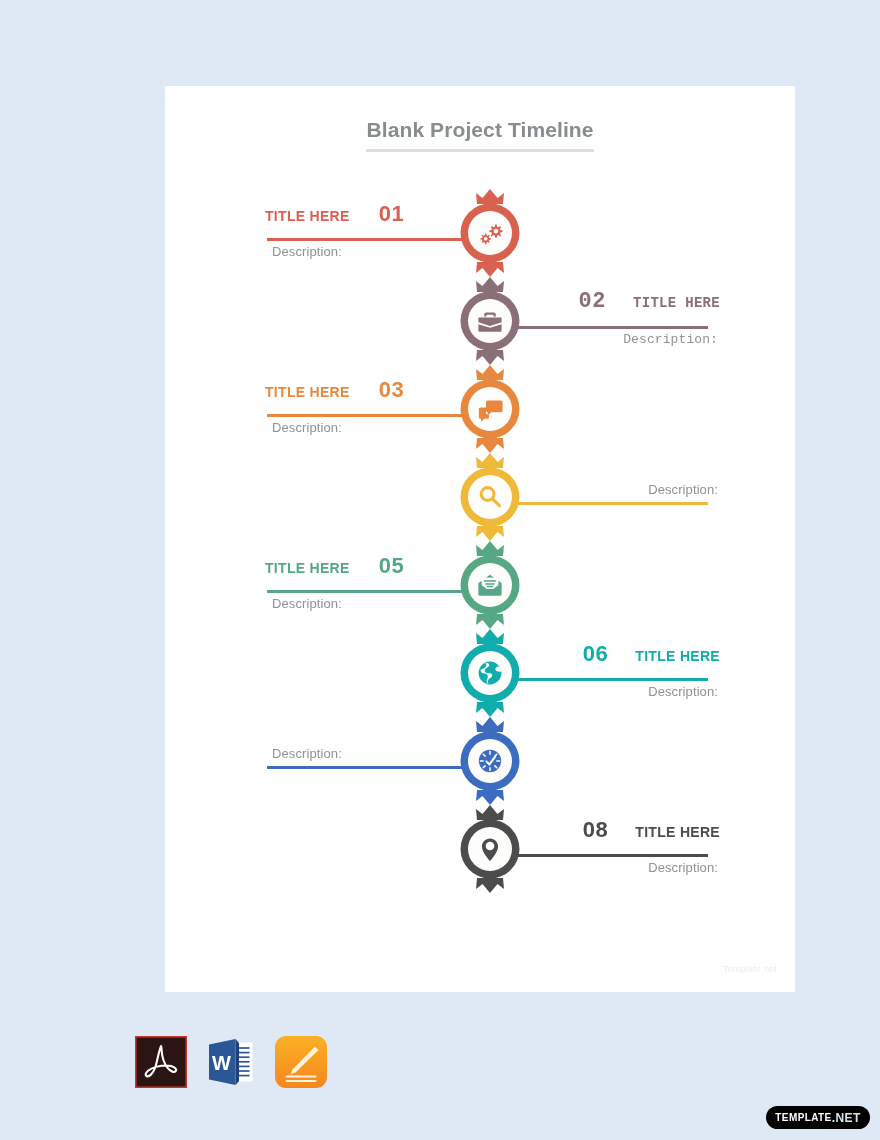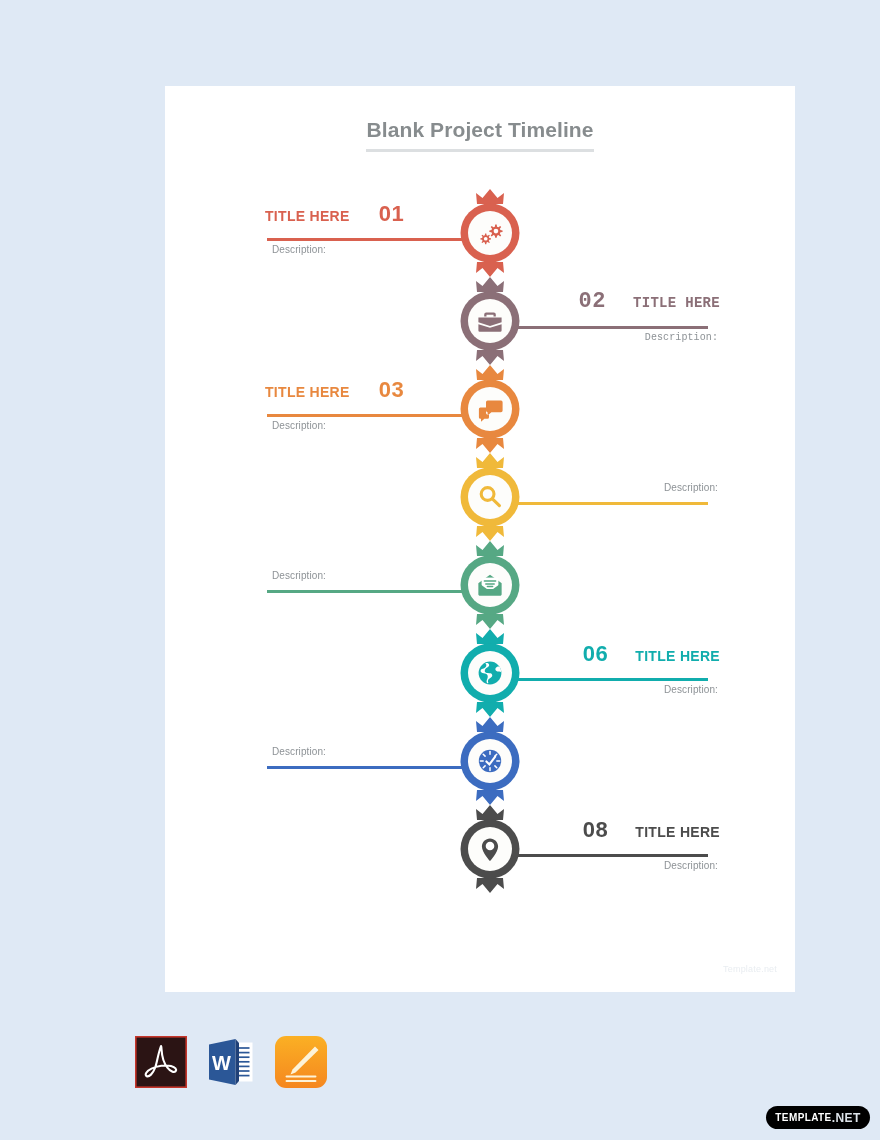--- a/index.html
+++ b/index.html
@@ -106,21 +106,21 @@
     font-weight: bold;
     letter-spacing: 0.3px;
     vertical-align: baseline;
   }
   .tl-row.left  .tl-title { margin-right: 29px; }
   .tl-row.left  .tl-num   { }
   .tl-row.right .tl-num   { margin-right: 27px; }
 
   .tl-desc {
     margin-top: 15px;
-    font-size: 10px;
+    font-size: 13px;
     color: #8d9296;
     letter-spacing: 0.1px;
     white-space: nowrap;
   }
   .tl-row.left  .tl-desc { margin-left: 7px; }
   .tl-row.right .tl-desc { margin-right: 2px; }
 
   
   #doc-watermark {
     position: absolute;
@@ -276,20 +276,21 @@
           <line x1="19.4" y1="18.8" x2="26.4" y2="25.6"></line>
         </g>
               </svg>
     </g>
   </svg>
     </div>
       </div>
       <div class="tl-row left" style="top: 352px;">
     <div class="tl-line" style="background:#56a884"></div>
     <div class="tl-text">
+      <div class="tl-head" style="color:#56a884"><span class="tl-title">TITLE HERE</span><span class="tl-num">05</span></div>
       <div class="tl-desc">Description:</div>
     </div>
     <div class="tl-marker">
 
   <svg width="68" height="88" viewBox="0 0 68 88">
     <path d="M34 0 L41.5 9 L48 4 L47 15 L21 15 L20 4 L26.5 9 Z" fill="#56a884"></path>
     <path d="M34 88 L41.5 79 L48 84 L47 73 L21 73 L20 84 L26.5 79 Z" fill="#56a884"></path>
     <circle cx="34" cy="44" r="29.5" fill="#56a884"></circle>
     <circle cx="34" cy="44" r="22" fill="#fdfdfb"></circle>
     <g transform="translate(17,27)">

